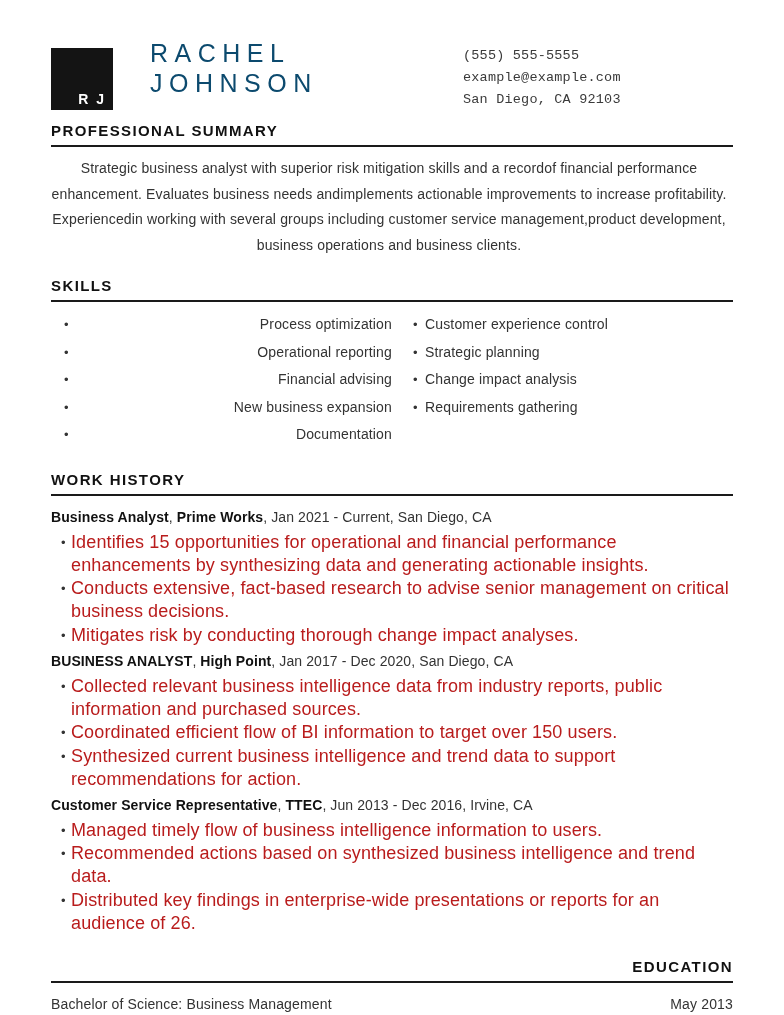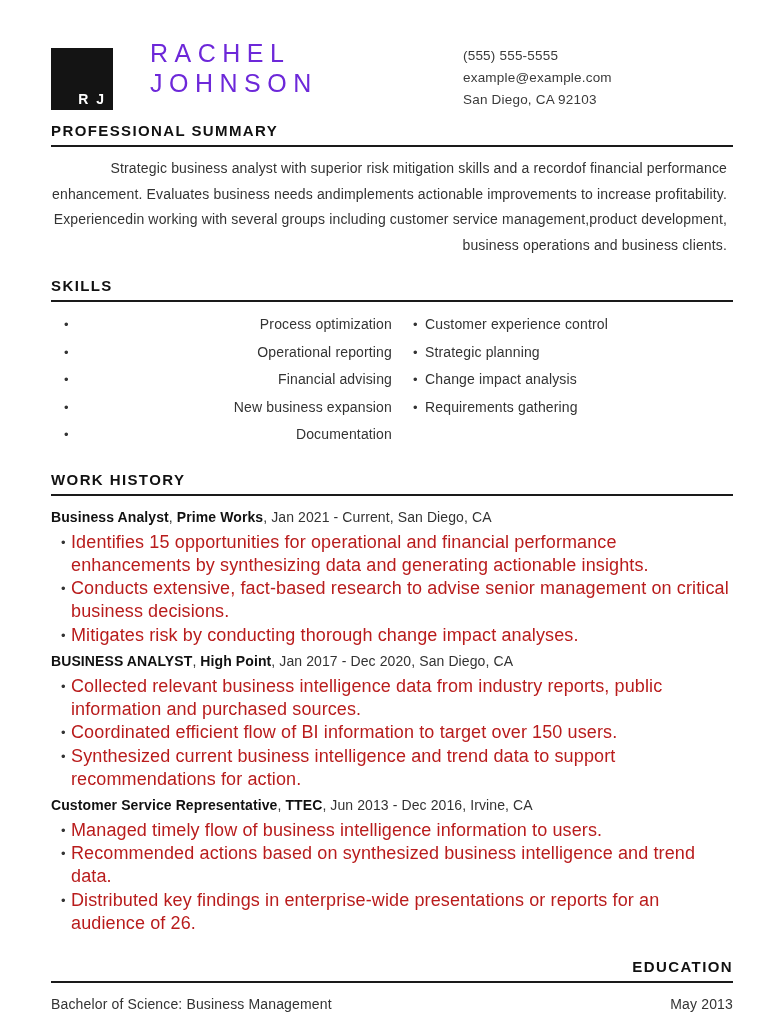--- a/index.html
+++ b/index.html
@@ -60,33 +60,34 @@
   .name-block {
     margin-left: 37px;
     flex: 1 1 auto;
     padding-top: 2px;
   }
   .name-line {
     font-size: 25px;
     font-weight: 300;
     letter-spacing: 6.5px;
     line-height: 30px;
-    color: #6d28d9;
+    color: #0c4a6e;
     white-space: nowrap;
   }
   .contact-block {
     flex: 0 0 auto;
     width: 270px;
     padding-top: 9px;
   }
   .contact-line {
     font-size: 13.5px;
     line-height: 22px;
     color: #3a3a3a;
     letter-spacing: 0.2px;
+    font-family: Liberation Mono, monospace;
   }
 
   
   .section {
     margin-top: 0;
   }
   .section-title {
     font-size: 15px;
     font-weight: bold;
     letter-spacing: 1.4px;
@@ -100,21 +101,21 @@
     width: 682px;
     margin-bottom: 9px;
   }
 
   
   .summary-text {
     font-size: 14px;
     line-height: 25.5px;
     color: #333333;
     letter-spacing: 0.15px;
-    text-align: right;
+    text-align: center;
     width: 676px;
   }
 
   
   .skills-wrap {
     display: flex;
     width: 682px;
     margin-top: 1px;
   }
   .skills-col {

